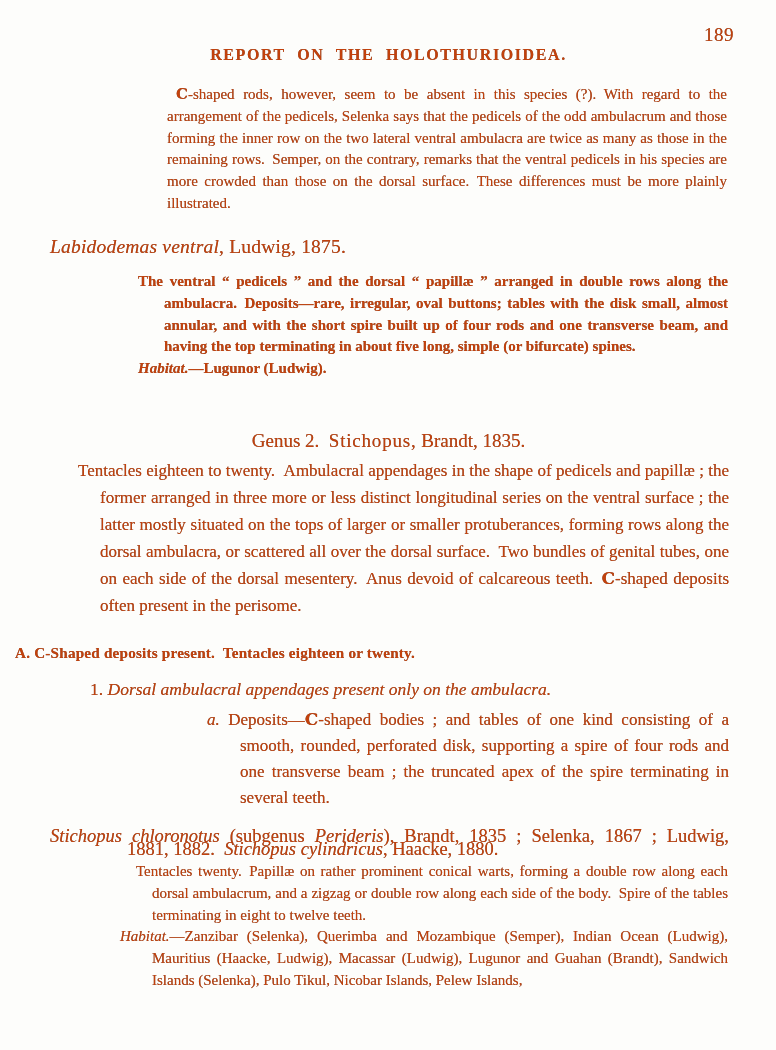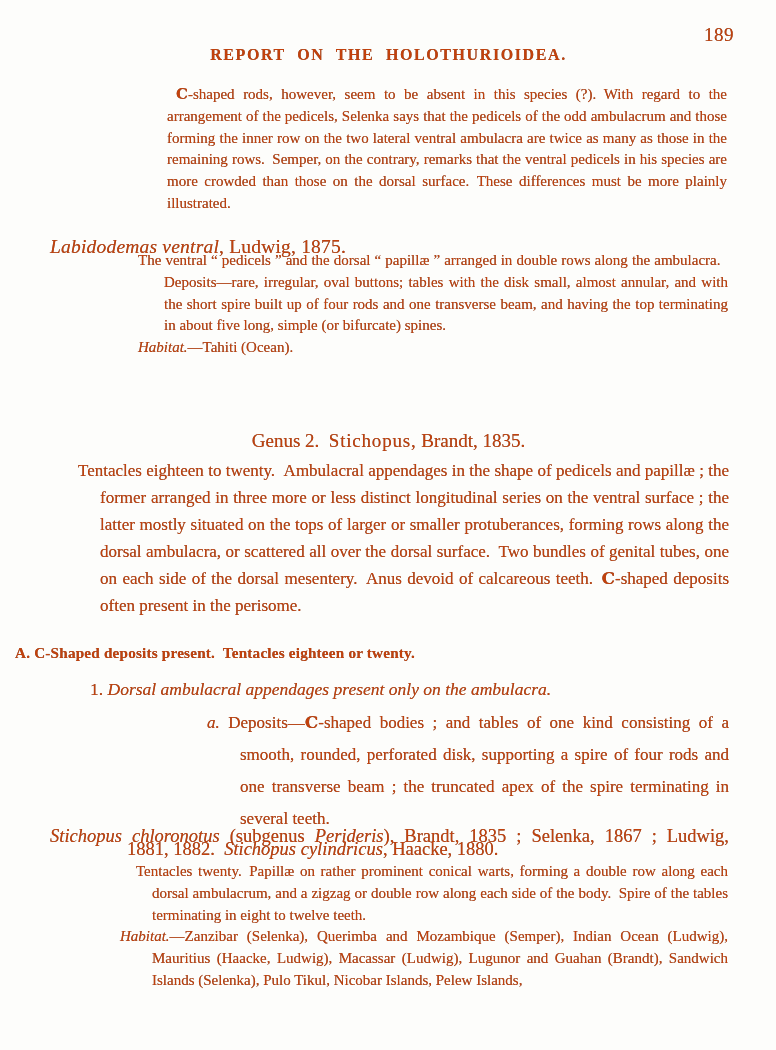--- a/index.html
+++ b/index.html
@@ -20,61 +20,61 @@
     top:46px;left:50px;width:677px;
     text-align:center;
     font-size:16px;font-weight:700;
     letter-spacing:1.6px;word-spacing:6px;
   }
   .pg-num{top:24px;right:42px;font-size:19px;letter-spacing:.5px;}
 
   
   .small{font-size:15px;line-height:21.8px;text-align:justify;}
   .blockA{top:84px;left:167px;width:560px;text-indent:9px;}
-  .blockB{top:250px;left:164px;width:564px;}
+  .blockB{top:271px;left:164px;width:564px;font-weight:bold;}
   .blockB p{text-indent:-26px;}
   .blockD{top:861px;left:152px;width:576px;}
   .blockD p.p-desc{text-indent:-16px;}
   .blockD p.p-hab{text-indent:-32px;}
 
   
   .sp-head{font-size:19.5px;letter-spacing:.2px;}
   .h-labido{top:236px;left:50px;width:690px;}
   .sp2-l1{top:810px;left:50px;width:679px;font-size:18.5px;text-align:justify;text-align-last:justify;margin-top:16px;}
   .sp2-l2{top:839px;left:127px;width:600px;font-size:18.5px;}
 
   
   .genus-head{top:430px;left:50px;width:677px;text-align:center;font-size:19px;}
 
   
   .genus-desc{top:457px;left:100px;width:629px;font-size:17px;line-height:27px;text-align:justify;text-indent:-22px;}
   .sectA{top:644px;left:15px;width:700px;text-align:left;font-size:15.2px;font-weight:700;letter-spacing:.2px;}
   .sub1{top:679px;left:90px;width:640px;font-size:17.5px;}
-  .itemA{top:706px;left:240px;width:489px;font-size:17px;line-height:32px;text-align:justify;text-indent:-33px;}
+  .itemA{top:706px;left:240px;width:489px;font-size:17px;line-height:26px;text-align:justify;text-indent:-33px;}
 
   
   .i{font-style:italic;}
   .c{font-weight:700;font-family:"DejaVu Serif",serif;}
   .g{font-weight:400;letter-spacing:.8px;}
 </style>
 </head>
 <body>
 
 <div class="page">
 
   <div class="abs hdr-title">REPORT ON THE HOLOTHURIOIDEA.</div>
   <div class="abs pg-num">189</div>
 
   <p class="abs small blockA"><span class="c">C</span><span>-shaped rods, however, seem to be absent in this species (?). With regard to the arrangement of the pedicels, Selenka says that the pedicels of the odd ambulacrum and those forming the inner row on the two lateral ventral ambulacra are twice as many as those in the remaining rows. Semper, on the contrary, remarks that the ventral pedicels in his species are more crowded than those on the dorsal surface. These differences must be more plainly illustrated.</span></p>
 
   <div class="abs sp-head h-labido"><span class="i">Labidodemas ventral</span><span>, Ludwig, 1875.</span></div>
 
   <div class="abs small blockB">
     <p><span>The ventral “ pedicels ” and the dorsal “ papillæ ” arranged in double rows along the ambulacra. Deposits—rare, irregular, oval buttons; tables with the disk small, almost annular, and with the short spire built up of four rods and one transverse beam, and having the top terminating in about five long, simple (or bifurcate) spines.</span></p>
-    <p><span class="i">Habitat.</span><span>—Tahiti (Ocean).</span></p>
+    <p><span class="i">Habitat.</span><span>—Lugunor (Ludwig).</span></p>
   </div>
 
   <div class="abs genus-head"><span>Genus 2. </span><span class="g">Stichopus,</span><span> Brandt, 1835.</span></div>
 
   <p class="abs genus-desc"><span>Tentacles eighteen to twenty. Ambulacral appendages in the shape of pedicels and papillæ ; the former arranged in three more or less distinct longitudinal series on the ventral surface ; the latter mostly situated on the tops of larger or smaller protuberances, forming rows along the dorsal ambulacra, or scattered all over the dorsal surface. Two bundles of genital tubes, one on each side of the dorsal mesentery. Anus devoid of calcareous teeth. </span><span class="c">C</span><span>-shaped deposits often present in the perisome.</span></p>
 
   <div class="abs sectA"><span>A. C-Shaped deposits present. Tentacles eighteen or twenty.</span></div>
 
   <div class="abs sub1"><span>1. </span><span class="i">Dorsal ambulacral appendages present only on the ambulacra.</span></div>
 

